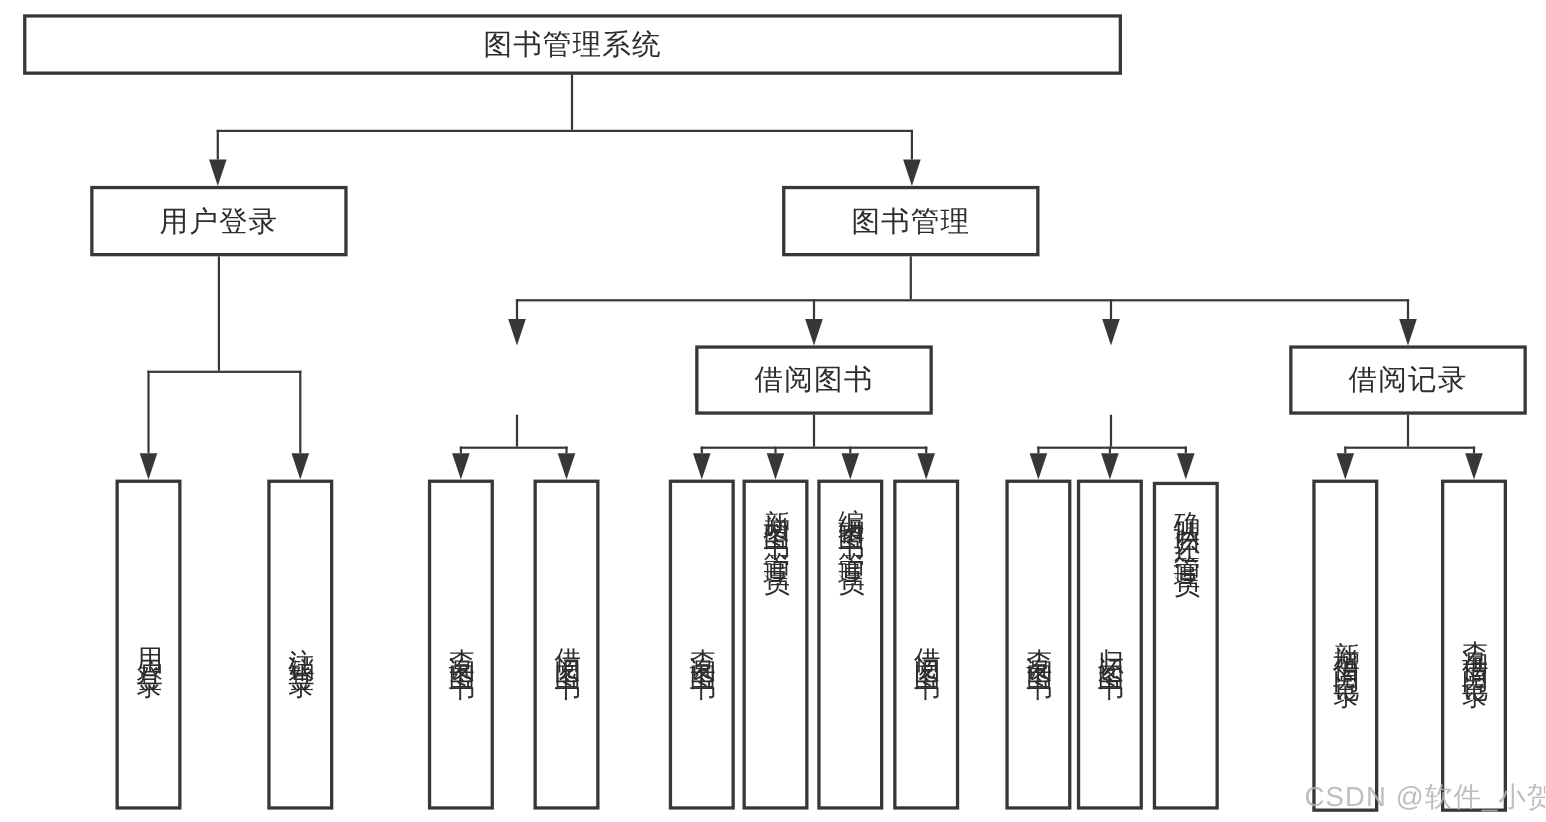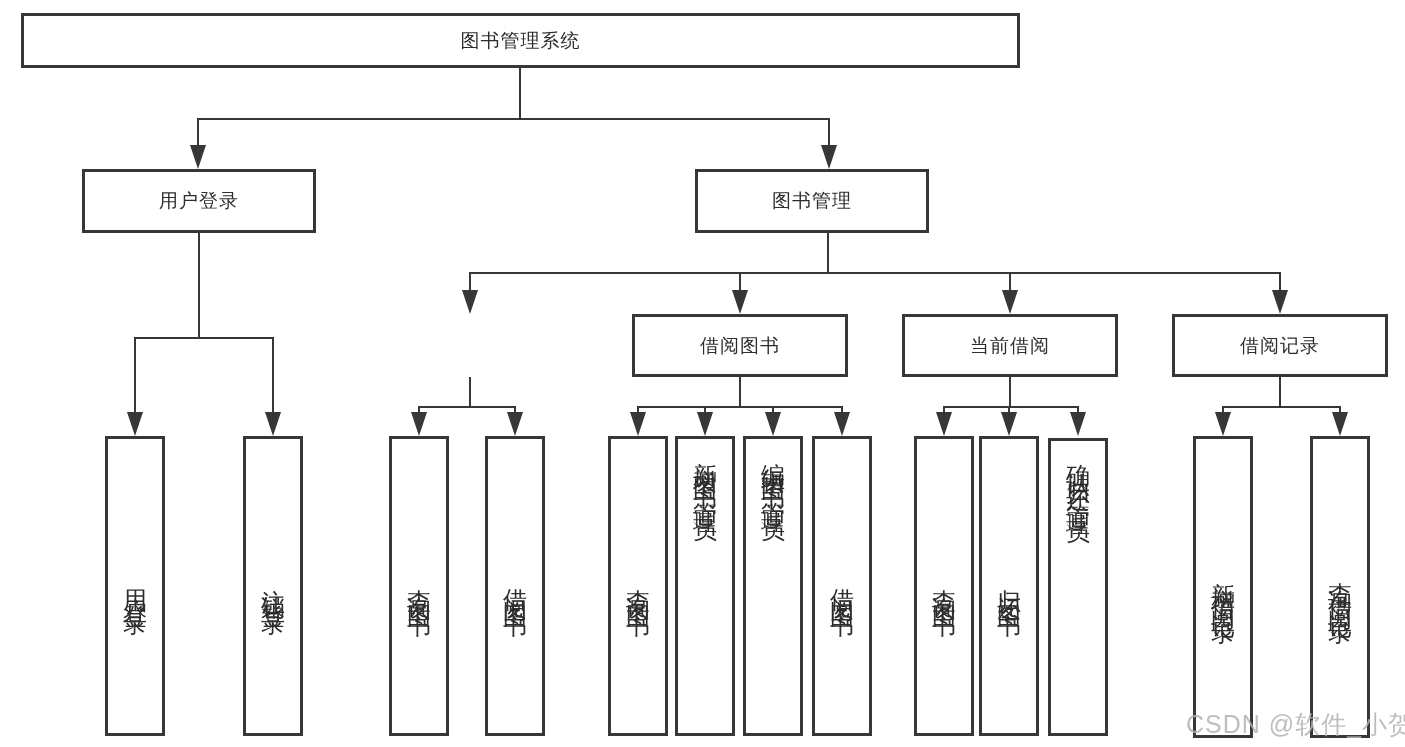--- a/index.html
+++ b/index.html
@@ -2,21 +2,21 @@
 <html><head>
 <meta charset="utf-8">
 <style>
   html,body{margin:0;padding:0;background:#fff;}
   body{font-family:"Liberation Sans",sans-serif;}
   .canvas{position:relative;width:1405px;height:747px;background:#ffffff;overflow:hidden;}
 
   
   .box{position:absolute;box-sizing:border-box;border:3px solid #373737;background:#ffffff;
        color:#2d2d2d;display:flex;align-items:center;justify-content:center;}
-  .box.h{font-size:19px;letter-spacing:1px;}
+  .box.h{font-size:26px;letter-spacing:1px;}
   .box.v{writing-mode:vertical-rl;text-orientation:mixed;font-size:24px;letter-spacing:8px;}
   .box.vtop{justify-content:flex-start;padding-top:4px;}
 
   
   .hline{position:absolute;height:2px;background:#373737;}
   .vline{position:absolute;width:2px;background:#373737;}
 
   
   .arrow{position:absolute;width:2px;background:#373737;}
   .arrow::after{content:"";position:absolute;left:-7px;bottom:-24px;width:0;height:0;
@@ -32,36 +32,35 @@
 <div class="canvas">
 
   <div class="box h" style="left:21px;top:13px;width:999px;height:55px">图书管理系统</div>
 
   <div class="vline" style="left:519px;top:68px;height:50px"></div>
   <div class="hline" style="left:197px;top:118px;width:633px"></div>
   <div class="arrow" style="left:197px;top:118px;height:27px"></div>
   <div class="arrow" style="left:828px;top:118px;height:27px"></div>
 
   <div class="box h" style="left:82px;top:169px;width:234px;height:64px">用户登录</div>
-  <div class="box h" style="left:695px;top:169px;width:234px;height:64px">图书管理</div>
+  <div class="box h" style="left:711px;top:169px;width:234px;height:64px">图书管理</div>
 
   <div class="vline" style="left:198px;top:233px;height:104px"></div>
   <div class="hline" style="left:134px;top:337px;width:140px"></div>
   <div class="arrow" style="left:134px;top:337px;height:75px"></div>
   <div class="arrow" style="left:272px;top:337px;height:75px"></div>
 
   <div class="vline" style="left:827px;top:233px;height:39px"></div>
   <div class="hline" style="left:469px;top:272px;width:812px"></div>
   <div class="arrow" style="left:469px;top:272px;height:18px"></div>
   <div class="arrow" style="left:739px;top:272px;height:18px"></div>
   <div class="arrow" style="left:1009px;top:272px;height:18px"></div>
   <div class="arrow" style="left:1279px;top:272px;height:18px"></div>
 
   <div class="box h" style="left:632px;top:314px;width:216px;height:63px">借阅图书</div>
-  <div class="box h" style="left:902px;top:314px;width:216px;height:63px">当前借阅</div>
   <div class="box h" style="left:1172px;top:314px;width:216px;height:63px">借阅记录</div>
 
   <div class="vline" style="left:469px;top:377px;height:29px"></div>
   <div class="hline" style="left:418px;top:406px;width:98px"></div>
   <div class="arrow" style="left:418px;top:406px;height:6px"></div>
   <div class="arrow" style="left:514px;top:406px;height:6px"></div>
 
   <div class="vline" style="left:739px;top:377px;height:29px"></div>
   <div class="hline" style="left:637px;top:406px;width:206px"></div>
   <div class="arrow" style="left:637px;top:406px;height:6px"></div>

